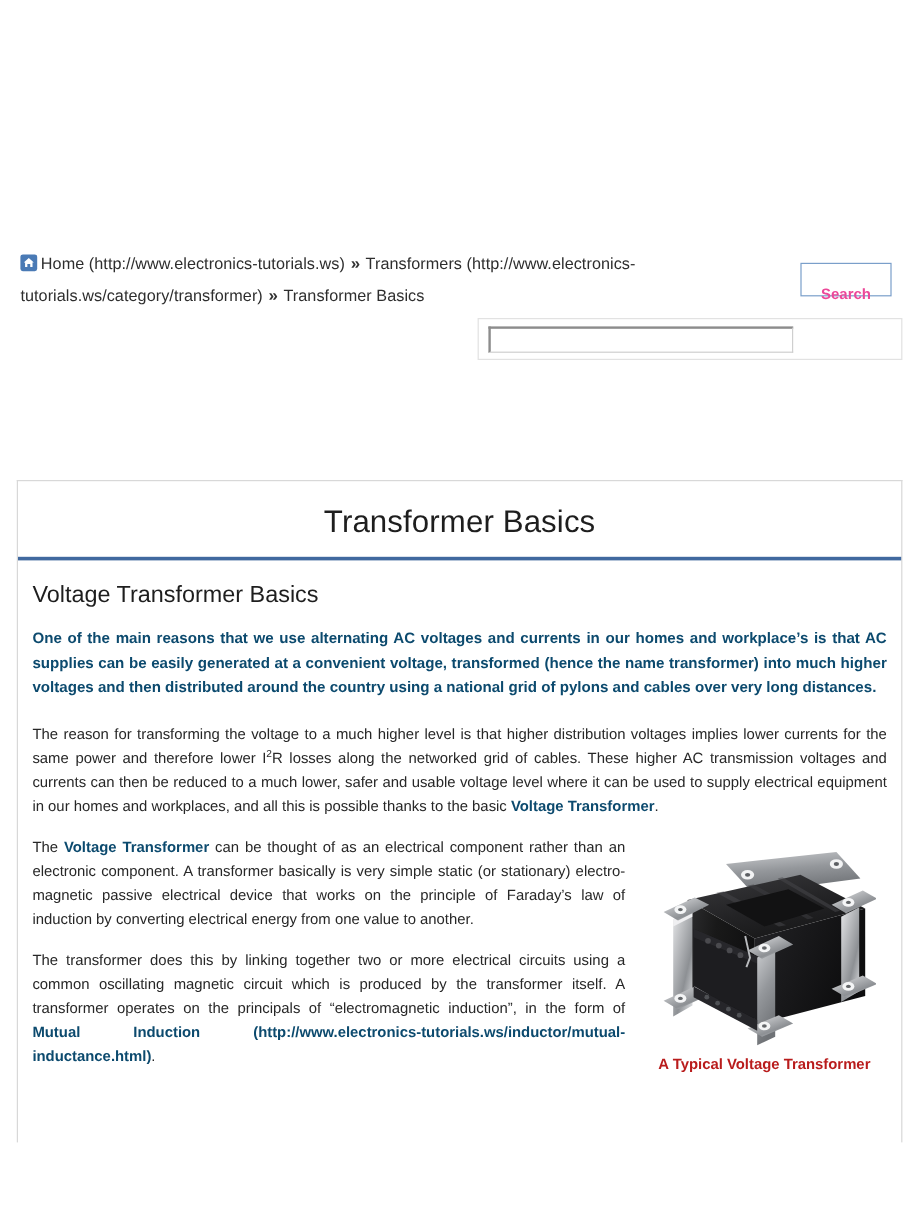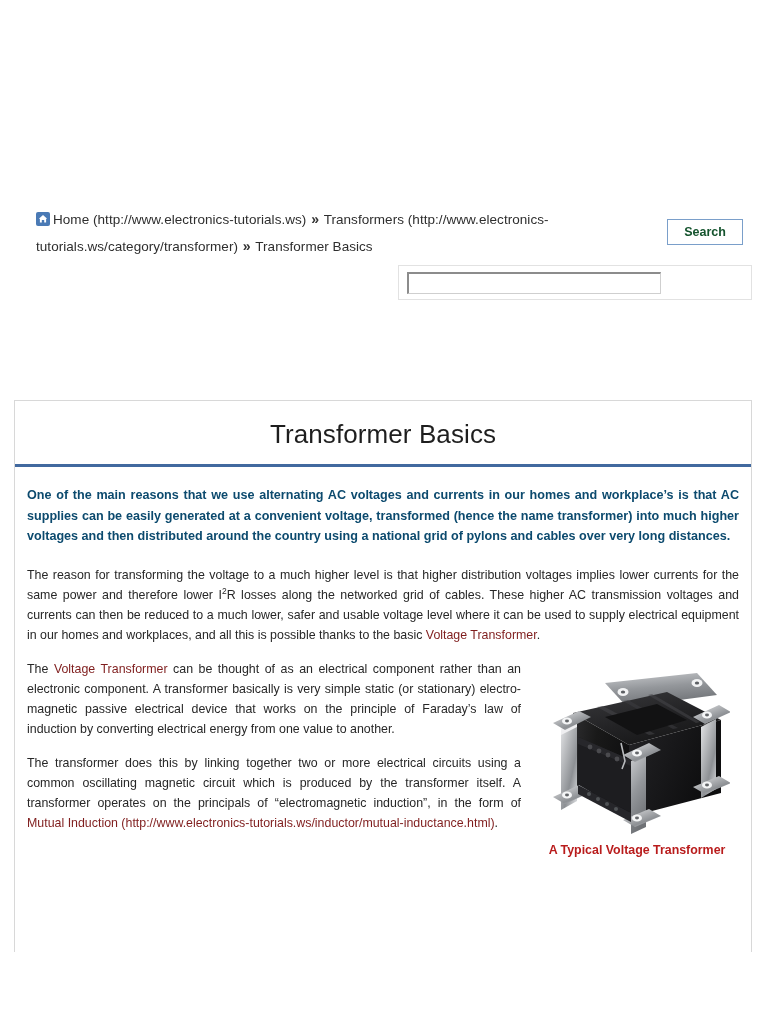--- a/index.html
+++ b/index.html
@@ -21,21 +21,21 @@
   .header-zone {
     position: absolute;
     left: 0;
     top: 200px;
     width: 768px;
     height: 120px;
   }
 
   .breadcrumb {
     position: absolute;
-    left: 36px;
+    left: 17px;
     top: 6px;
     width: 560px;
     font-size: 13.5px;
     line-height: 26px;
     color: #2e2e2e;
     letter-spacing: 0.05px;
   }
   .home-icon {
     display: inline-block;
     width: 14px;
@@ -59,25 +59,25 @@
     left: 667px;
     top: 219px;
     width: 76px;
     height: 26px;
     box-sizing: border-box;
     border: 1px solid #7a9fca;
     background: #ffffff;
     font-family: "Liberation Sans", sans-serif;
     font-size: 12.5px;
     font-weight: bold;
-    color: #14532d;
+    color: #ec4899;
     text-align: center;
     line-height: 24px;
     cursor: pointer;
-    padding: 0;
+    padding: 13px;
   }
 
   .search-panel {
     position: absolute;
     left: 398px;
     top: 265px;
     width: 354px;
     height: 35px;
     box-sizing: border-box;
     border: 1px solid #e2e2e2;
@@ -153,21 +153,21 @@
   }
 
   p.body-text {
     margin: 0 0 14px 0;
     font-size: 12.4px;
     line-height: 20px;
     text-align: justify;
     color: #272727;
   }
 
-  p.body-text b, p.lead b { font-weight: normal; color: #7f1d1d; }
+  p.body-text b, p.lead b { font-weight: bold; color: #0c4a6e; }
 
   sup { font-size: 0.68em; vertical-align: super; line-height: 0; }
 
   
   .figure {
     float: right;
     width: 200px;
     margin: 6px 2px 6px 16px;
     text-align: center;
   }
@@ -209,20 +209,21 @@
   <input class="search-input" type="text" value="" style="">
 </div>
 
 <div class="article-card">
 
   <h1 class="page-title">Transformer Basics</h1>
   <div class="title-rule"></div>
 
   <div class="article-body">
 
+    <h2 class="section-title">Voltage Transformer Basics</h2>
 
     <p class="lead">One of the main reasons that we use alternating AC voltages and currents in our homes and workplace’s is that AC supplies can be easily generated at a convenient voltage, transformed (hence the name transformer) into much higher voltages and then distributed around the country using a national grid of pylons and cables over very long distances.</p>
 
     <p class="body-text"><span>The reason for transforming the voltage to a much higher level is that higher distribution voltages implies lower currents for the same power and therefore lower I</span><sup>2</sup><span>R losses along the networked grid of cables. These higher AC transmission voltages and currents can then be reduced to a much lower, safer and usable voltage level where it can be used to supply electrical equipment in our homes and workplaces, and all this is possible thanks to the basic </span><b>Voltage Transformer</b><span>.</span></p>
 
     <div class="figure">
       <div class="figure-img">
         <svg width="185" height="170" viewBox="0 0 185 170" aria-hidden="true">
           <defs>
             <linearGradient id="darkCore" x1="0" y1="0" x2="1" y2="0.3">

